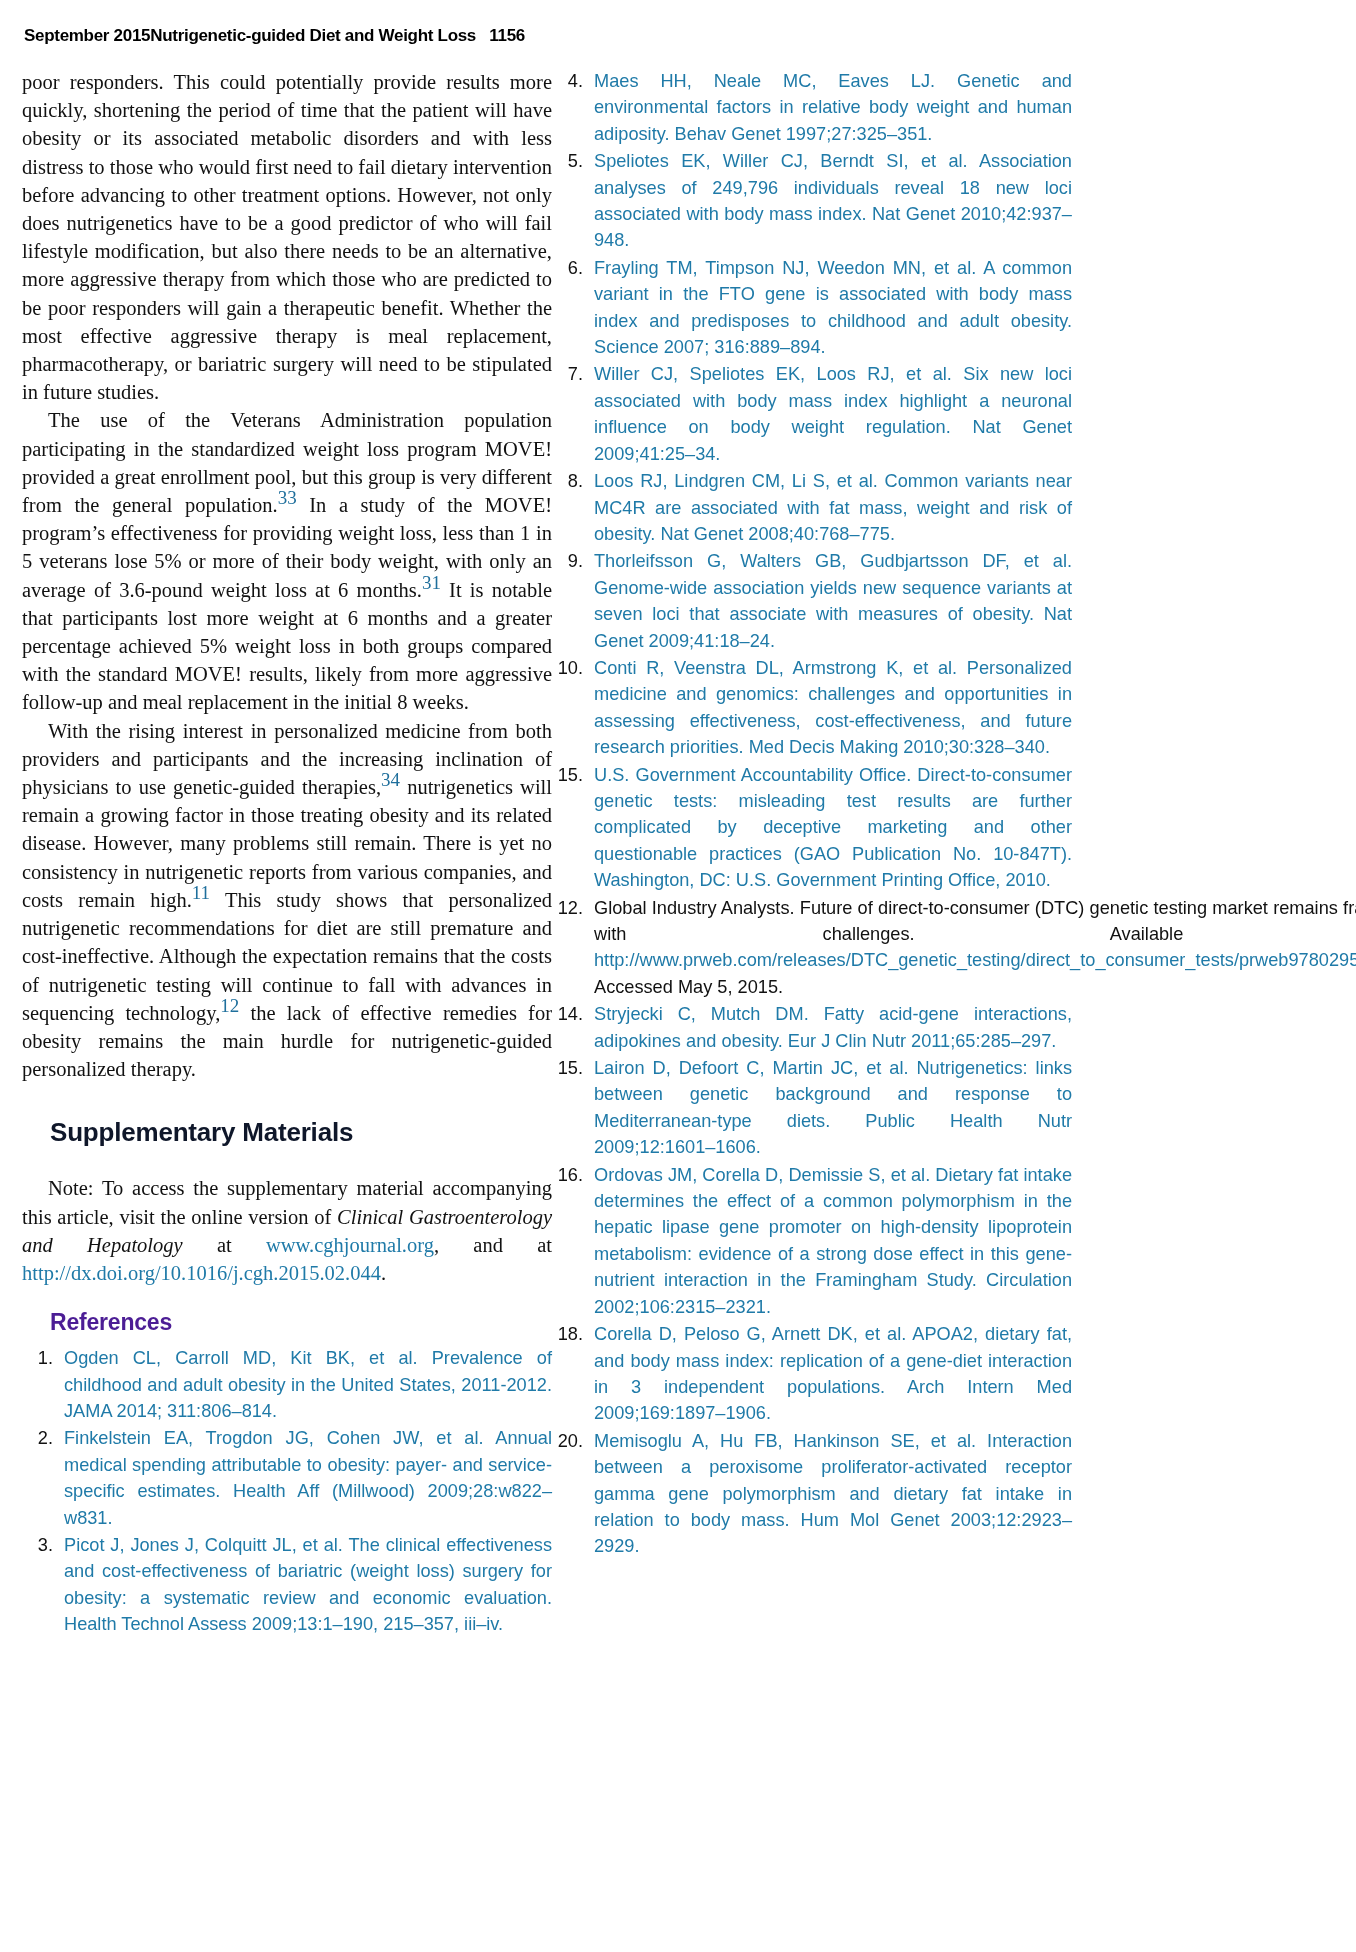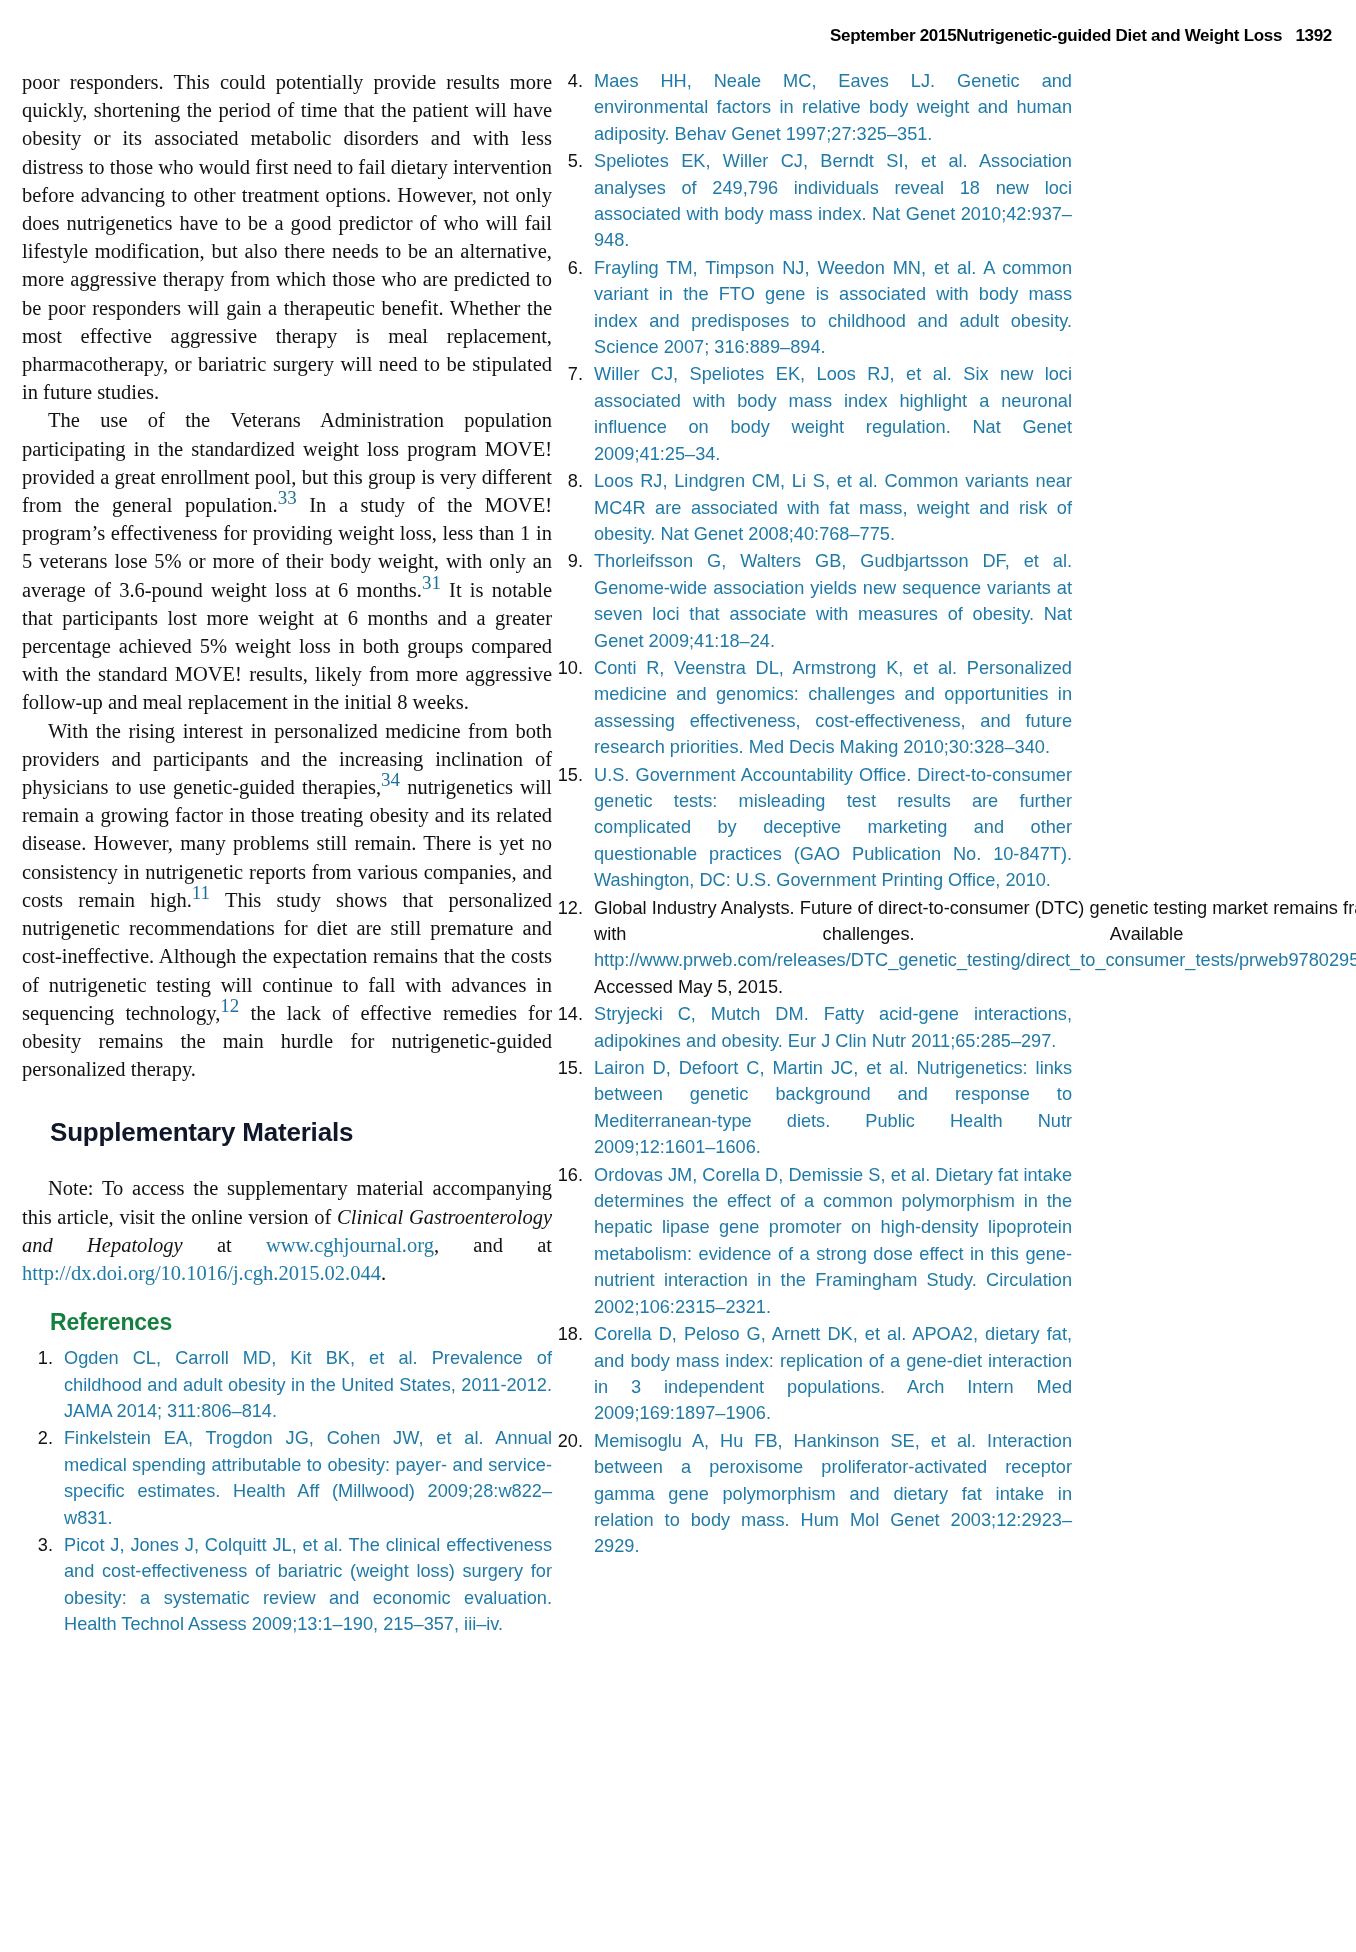--- a/index.html
+++ b/index.html
@@ -14,21 +14,21 @@
     background: #ffffff;
     box-sizing: border-box;
     padding: 26px 22px 0 22px;
     font-family: "Liberation Serif", "DejaVu Serif", serif;
     overflow: hidden;
   }
 
   
   .runhead {
     display: flex;
-    justify-content: flex-end;
+    justify-content: flex-start;
     align-items: baseline;
     font-family: "Liberation Sans", sans-serif;
     font-weight: bold;
     font-size: 17px;
     letter-spacing: -0.3px;
     color: #000;
     padding: 0 2px 0 2px;
     height: 30px;
   }
   .runhead .right { white-space: pre; }
@@ -72,21 +72,21 @@
     font-weight: bold;
     font-size: 26px;
     color: #0f172a;
     margin: 34px 0 26px 28px;
     letter-spacing: -0.2px;
   }
   h3.refhead {
     font-family: "Liberation Sans", sans-serif;
     font-weight: bold;
     font-size: 23px;
-    color: #15803d;
+    color: #4c1d95;
     margin: 22px 0 9px 28px;
     letter-spacing: -0.2px;
   }
 
   
   ol.reflist {
     list-style: none;
     margin: 0;
     padding: 0;
   }
@@ -113,21 +113,21 @@
   }
   ol.reflist li .txt.black { color: #111; }
 </style>
 </head>
 <body>
 
 <div class="page">
 
   <div class="runhead">
     <div class="left">September 2015</div>
-    <div class="right">Nutrigenetic-guided Diet and Weight Loss   1392</div>
+    <div class="right">Nutrigenetic-guided Diet and Weight Loss   1156</div>
   </div>
 
   <div class="columns">
 
     <div class="col left">
 
       <p class="body"><span>poor responders. This could potentially provide results more quickly, shortening the period of time that the patient will have obesity or its associated metabolic disorders and with less distress to those who would first need to fail dietary intervention before advancing to other treatment options. However, not only does nutrigenetics have to be a good predictor of who will fail lifestyle modification, but also there needs to be an alternative, more aggressive therapy from which those who are predicted to be poor responders will gain a therapeutic benefit. Whether the most effective aggressive therapy is meal replacement, pharmacotherapy, or bariatric surgery will need to be stipulated in future studies.</span></p>
 
       <p class="body indent"><span>The use of the Veterans Administration population participating in the standardized weight loss program MOVE! provided a great enrollment pool, but this group is very different from the general population.</span><sup class="ref">33</sup><span> In a study of the MOVE! program’s effectiveness for providing weight loss, less than 1 in 5 veterans lose 5% or more of their body weight, with only an average of 3.6-pound weight loss at 6 months.</span><sup class="ref">31</sup><span> It is notable that participants lost more weight at 6 months and a greater percentage achieved 5% weight loss in both groups compared with the standard MOVE! results, likely from more aggressive follow-up and meal replacement in the initial 8 weeks.</span></p>
 

